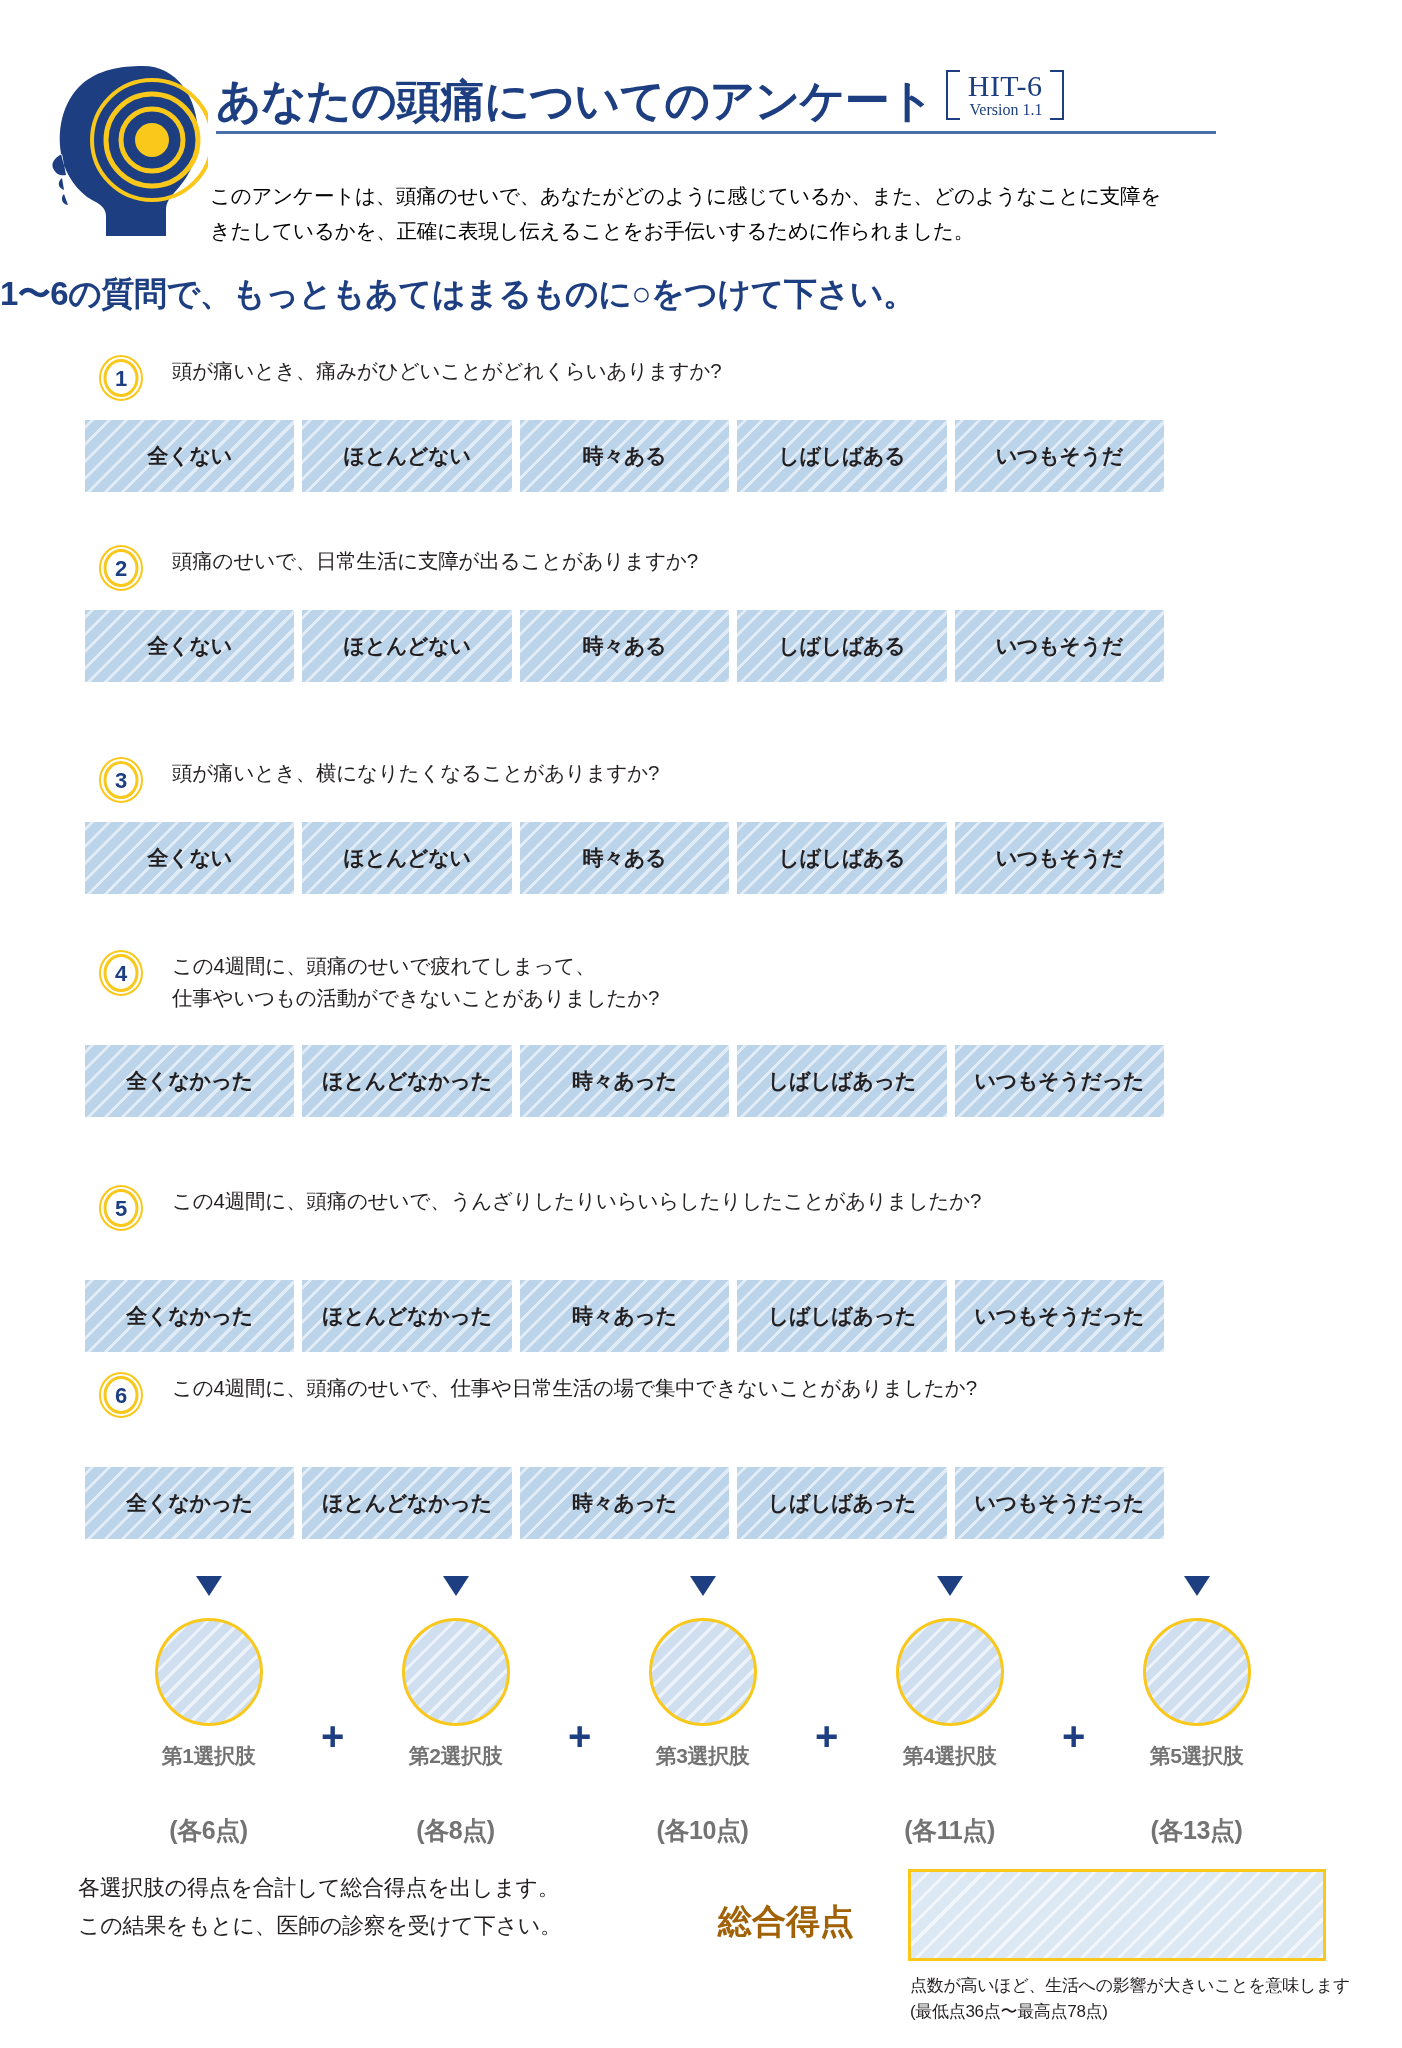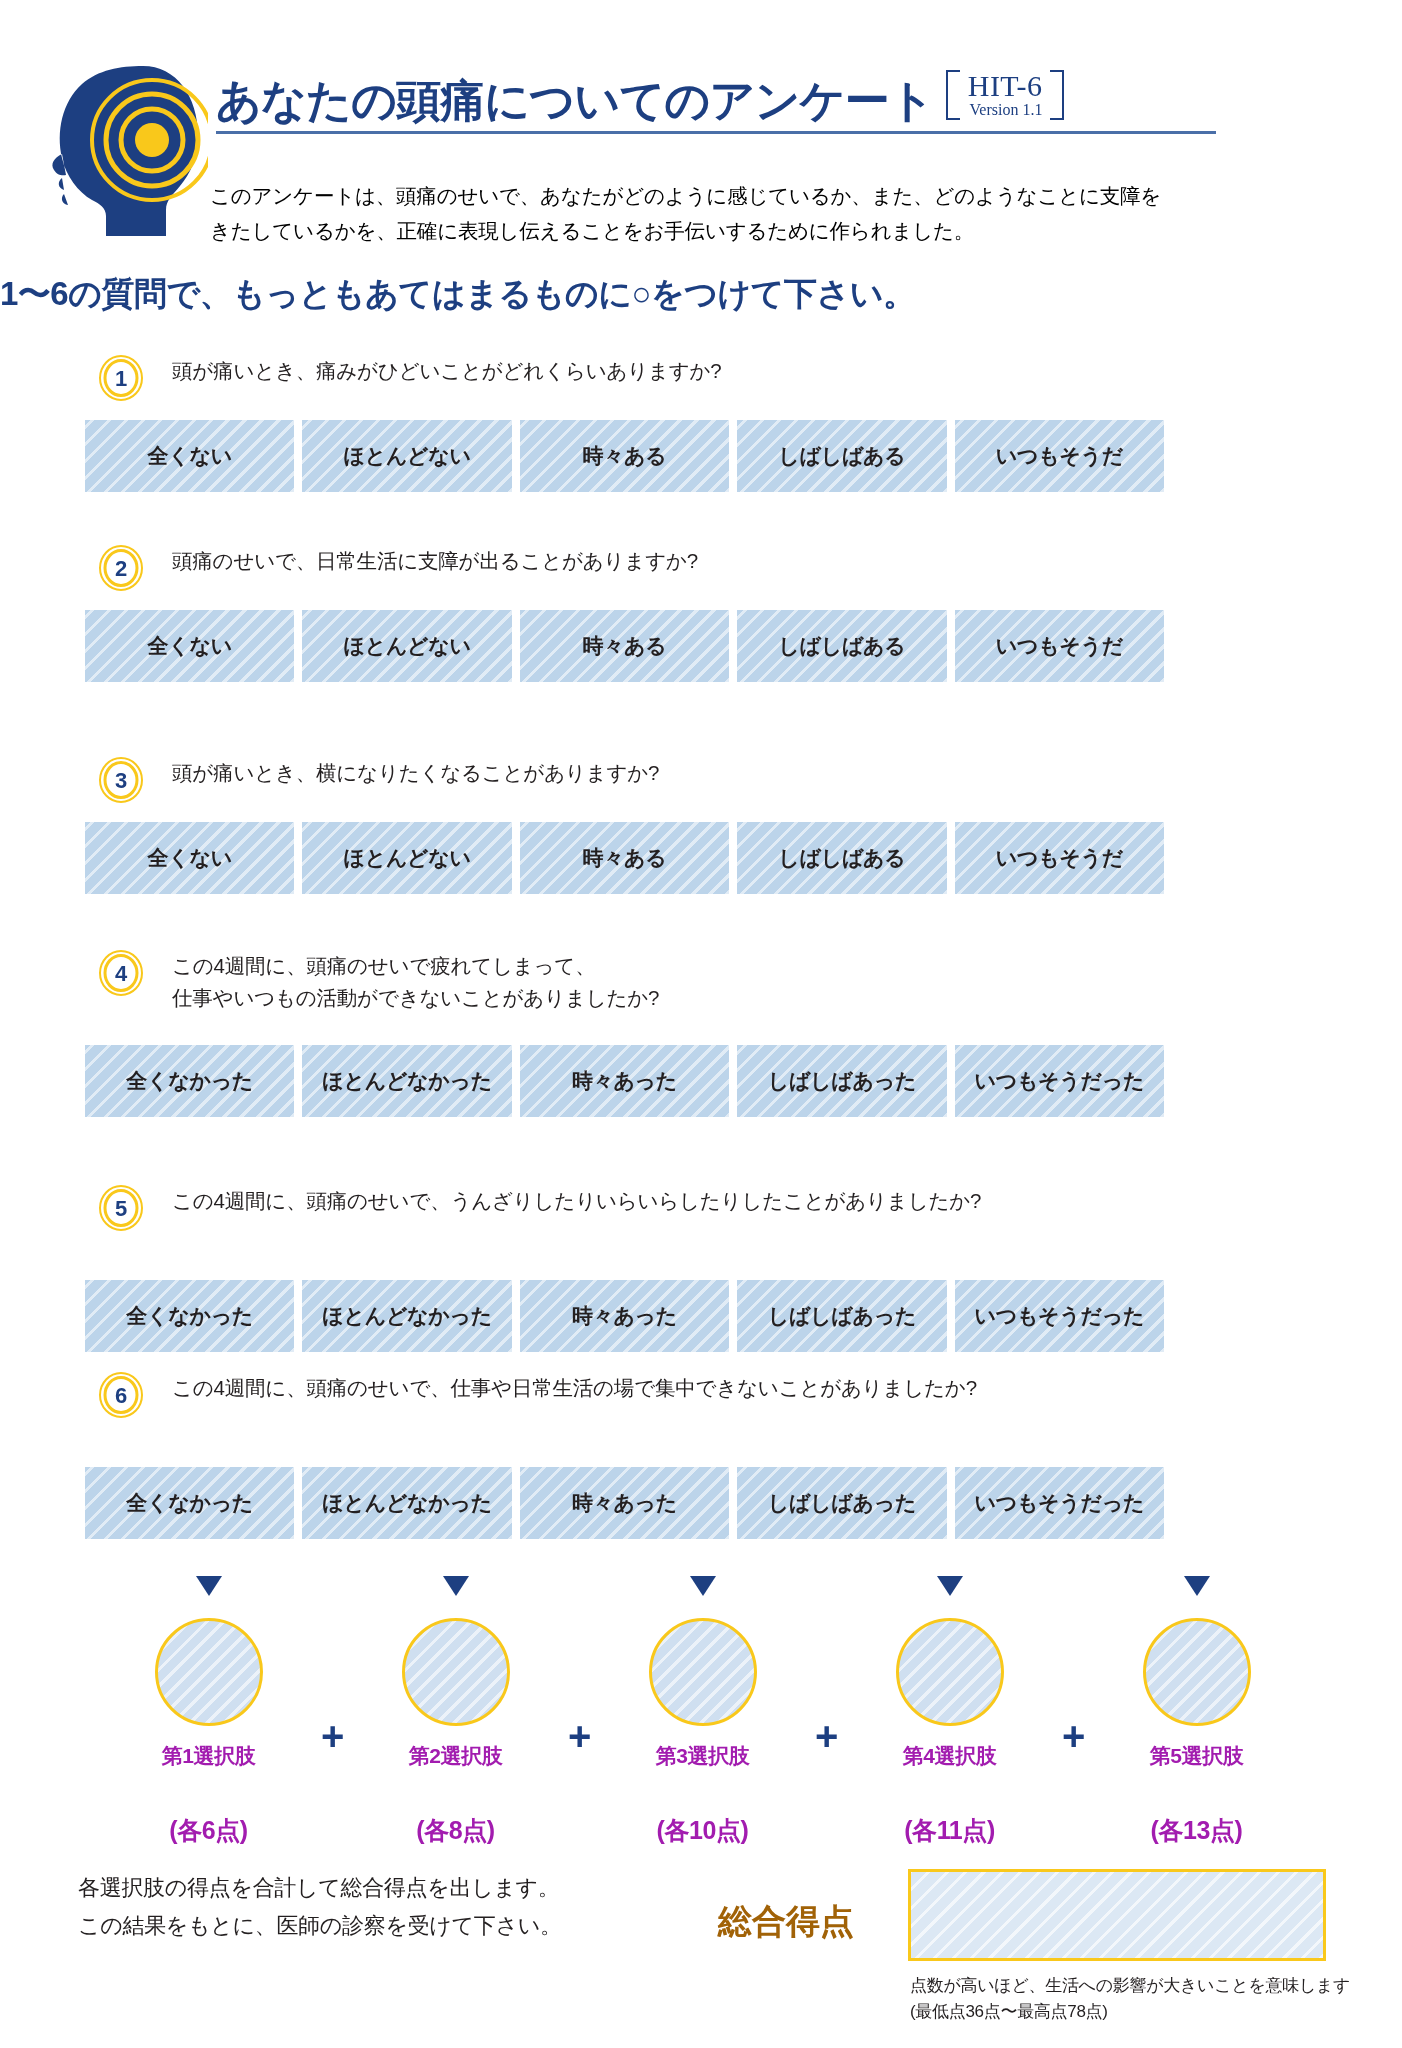--- a/index.html
+++ b/index.html
@@ -195,21 +195,21 @@
     font-size: 40px;
     font-weight: 700;
     color: #1d3f81;
     line-height: 1;
   }
   .circ-label {
     margin-top: 16px;
     text-align: center;
     font-size: 21px;
     font-weight: 700;
-    color: #a21caf;
+    color: #737373;
     line-height: 1.35;
     letter-spacing: -0.4px;
     white-space: nowrap;
   }
   .circ-label .pts { display: block; font-size: 25px; margin-top: 44px; }
 
   
   .footer { position: absolute; left: 0; top: 1855px; width: 1402px; }
   .footer-note {
     position: absolute;

